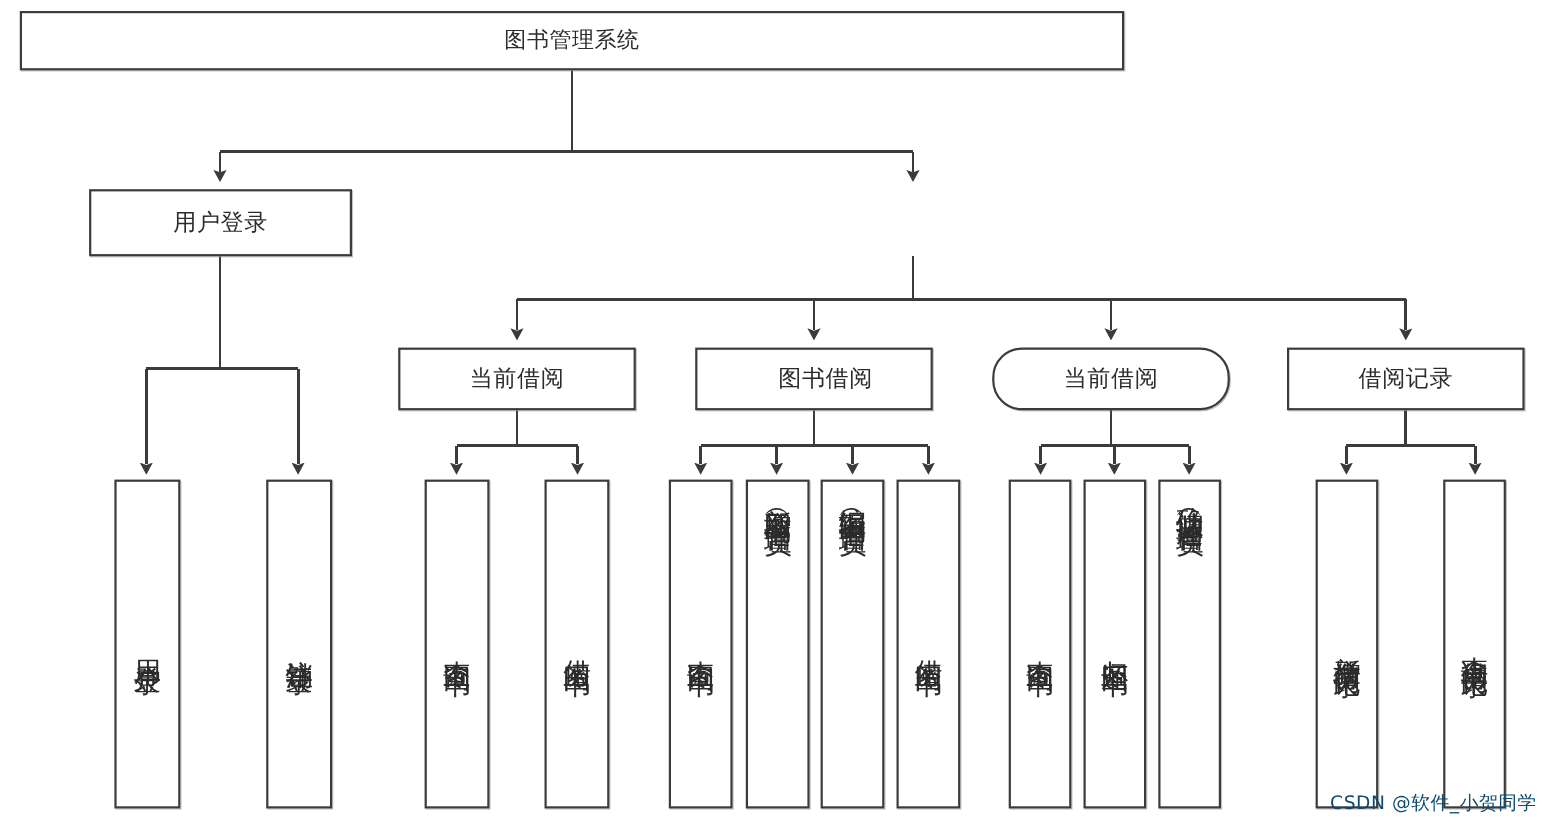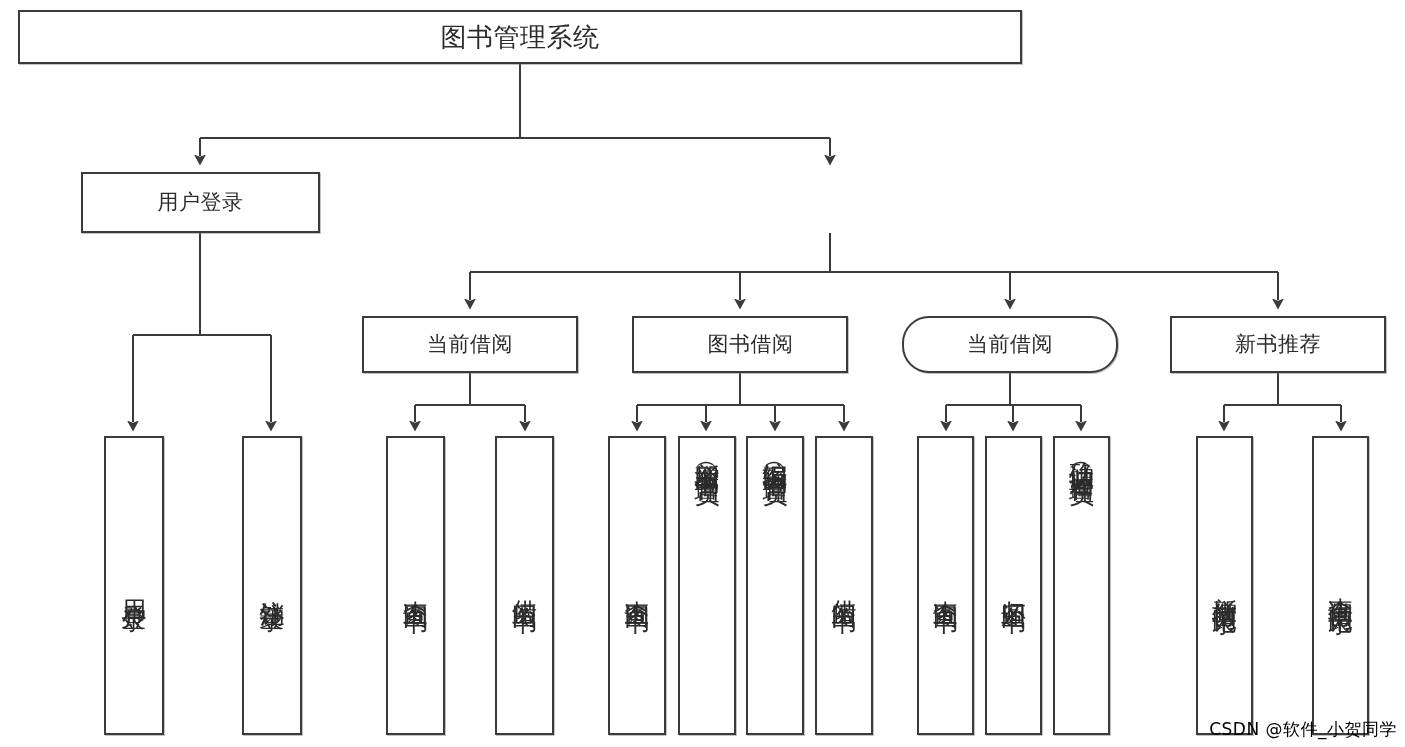--- a/index.html
+++ b/index.html
@@ -43,21 +43,21 @@
     line-height: 1.18;
     color: #2b2b2b;
   }
   
   .node.horiz .label {
     font-size: 21px;
     letter-spacing: 0.5px;
     white-space: nowrap;
   }
   .node.root .label {
-    font-size: 26px;
+    font-size: 20px;
   }
   
   .node.vert {
     align-items: flex-start;
     justify-content: center;
     padding-top: 4px;
   }
   .node.vert .label {
     writing-mode: vertical-rl;
     text-orientation: upright;
@@ -69,21 +69,21 @@
   }
   .node.vert.centered {
     align-items: center;
     padding-top: 0;
   }
   #watermark {
     position: absolute;
     right: 8px;
     bottom: 6px;
     font-size: 17px;
-    color: #000000;
+    color: #0c4a6e;
     letter-spacing: 0.5px;
     user-select: none;
     white-space: nowrap;
   }
 </style>
 </head>
 <body>
 
 <div id="diagram-root">
 
@@ -148,21 +148,21 @@
   <div class="node horiz" style="left:362px; top:316px; width:216px; height:57px;">
     <span class="label">当前借阅</span>
   </div>
   <div class="node horiz" style="left:632px; top:316px; width:216px; height:57px;padding-left:21px;">
     <span class="label">图书借阅</span>
   </div>
   <div class="node horiz" style="left:902px; top:316px; width:216px; height:57px;border-radius:27px;">
     <span class="label">当前借阅</span>
   </div>
   <div class="node horiz" style="left:1170px; top:316px; width:216px; height:57px;">
-    <span class="label">新书推荐</span>
+    <span class="label">借阅记录</span>
   </div>
 
   <div class="node vert centered" style="left:104px; top:436px; width:60px; height:299px;">
     <span class="label">用户登录</span>
   </div>
   <div class="node vert centered" style="left:242px; top:436px; width:60px; height:299px;">
     <span class="label">注销登录</span>
   </div>
 
   <div class="node vert centered" style="left:386px; top:436px; width:59px; height:299px;">

